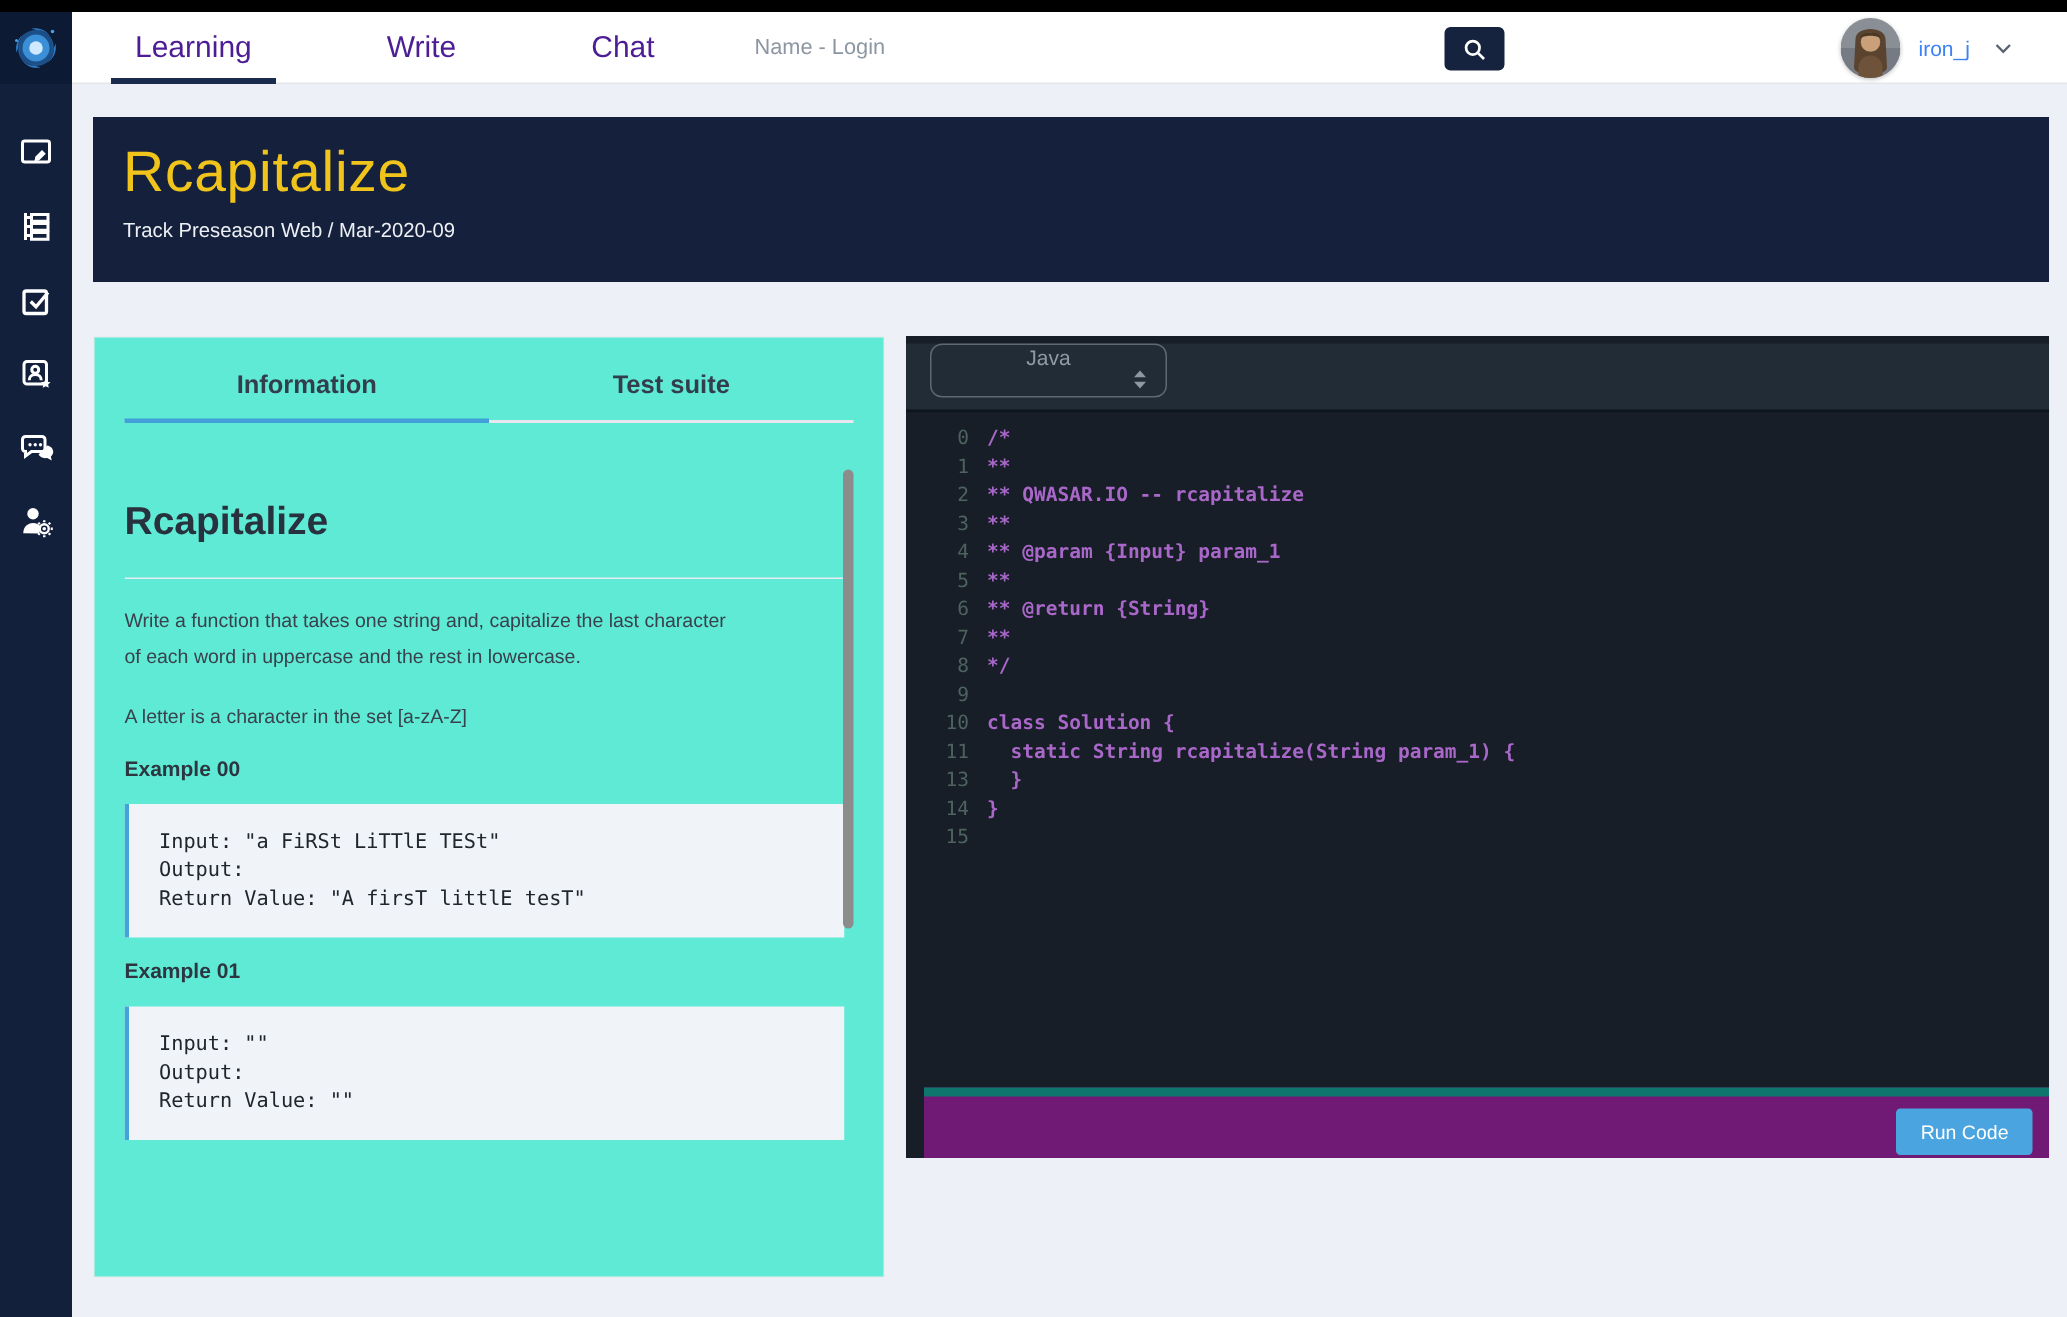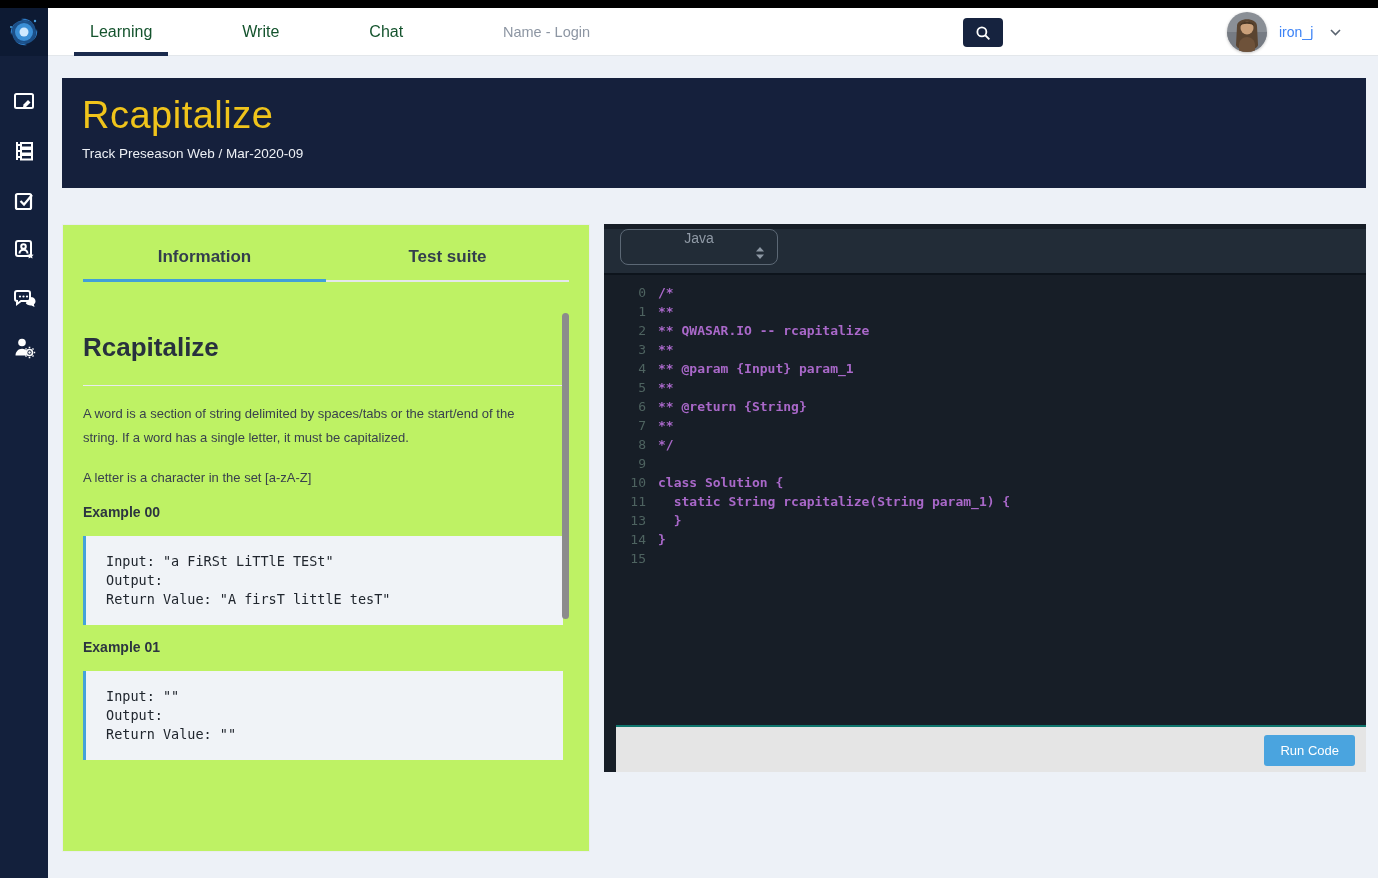--- a/index.html
+++ b/index.html
@@ -9,56 +9,56 @@
 
   
   .sidebar { position:absolute; left:0; top:8px; width:48px; height:870px; background:#13203c; display:flex; flex-direction:column; align-items:center; }
   .logo { width:48px; height:48px; background:#0d1a33; display:flex; align-items:center; justify-content:center; cursor:pointer; }
   .side-icons { display:flex; flex-direction:column; align-items:center; gap:25px; padding-top:34px; }
   .side-btn { width:48px; height:24px; background:none; border:none; display:flex; align-items:center; justify-content:center; cursor:pointer; }
 
   
   .navbar { position:absolute; left:48px; top:8px; width:1330px; height:48px; background:#fff; border-bottom:1px solid #e3e7eb; }
   .nav-tabs { position:absolute; left:26px; top:0; height:48px; display:flex; gap:58px; }
-  .nav-tab { height:48px; line-height:48px; padding:0 16px; font-size:16px; color:#14532d; cursor:pointer; position:relative; }
+  .nav-tab { height:48px; line-height:48px; padding:0 16px; font-size:20px; color:#4c1d95; cursor:pointer; position:relative; }
   .nav-tab.active::after { content:""; position:absolute; left:0; right:0; bottom:0; height:4px; background:#1b2b4d; }
   .name-login { position:absolute; left:455px; top:0; height:48px; line-height:48px; font-size:14.5px; color:#8d96a3; cursor:pointer;text-align:center; }
   .search-btn { position:absolute; left:915px; top:10px; width:40px; height:29px; background:#16233f; border:none; border-radius:4px; display:flex; align-items:center; justify-content:center; cursor:pointer; }
   .avatar { position:absolute; left:1179px; top:4px; width:40px; height:40px; border-radius:50%; overflow:hidden; cursor:pointer; box-shadow:0 1px 3px rgba(0,0,0,.25); }
   .username { position:absolute; left:1231px; top:0; height:48px; line-height:48px; font-size:14px; color:#3b82f6; cursor:pointer; }
   .user-chevron { position:absolute; left:1282px; top:21px; cursor:pointer; }
 
   
   .hero { position:absolute; left:62px; top:78px; width:1304px; height:110px; background:#15203c; padding:16px 0 0 20px; }
   .hero h1 { font-size:38px; font-weight:500; color:#f0c41b; letter-spacing:.5px; }
   .hero-sub { margin-top:9px; font-size:13.5px; color:#edf0f5; }
 
   
-  .card { position:absolute; left:62px; top:224px; width:528px; height:628px; background:#bef264; border:1px solid #e9ecf0; }
+  .card { position:absolute; left:62px; top:224px; width:528px; height:628px; background:#5eead4; border:1px solid #e9ecf0; }
   .card-tabs { display:flex; margin:0 20px; border-bottom:2px solid #e5e8ec; }
   .card-tab { flex:1; text-align:center; padding:22px 0 12px; font-size:17px; font-weight:bold; color:#333e4d; cursor:pointer; margin-bottom:-2px; }
   .card-tab.active { border-bottom:3px solid #41a0d8; }
   .card-viewport { margin-left:20px; width:480px; height:520px; overflow:hidden; }
   .card-viewport h2 { margin-top:50px; font-size:26px; font-weight:bold; color:#28313e; padding-bottom:22px; border-bottom:1px solid #e8ebef; }
   .card-viewport p { margin-top:16px; font-size:13px; line-height:24px; color:#39414d; white-space:pre-line; }
   .ex-label { margin-top:14px; font-size:14px; font-weight:bold; color:#2c3540; }
   .ex-block { margin-top:16px; background:#f0f3f7; border-left:3px solid #44a3da; padding:16px 0 16px 20px; }
   .ex-line { font-family:"DejaVu Sans Mono", monospace; font-size:13.5px; line-height:19px; color:#20262e; white-space:pre; }
   .scroll-thumb { position:absolute; right:20px; top:88px; width:7px; height:306px; border-radius:4px; background:#8c8c8c; cursor:grab; }
 
   
   .editor { position:absolute; left:604px; top:224px; width:762px; height:548px; background:#171e27; }
   .editor-header { height:46px; background:#222c37; border-bottom:2px solid #0d141c; }
   .lang-select { width:158px; height:36px; margin:5px 0 0 16px; border:1px solid #5c6875; border-radius:8px; display:flex; align-items:center; padding:0 12px; color:#909aa6; font-size:14px; cursor:pointer;flex-direction:column; }
   .lang-select .arrows { margin-left:auto; }
   .code-area { height:453px; overflow:hidden; padding-top:8px; cursor:text; }
   .code-row { display:flex; }
   .ln { width:42px; text-align:right; font-family:"DejaVu Sans Mono", monospace; font-size:13px; line-height:19px; color:#4e6360; flex:none; }
   .cd { margin-left:12px; font-family:"DejaVu Sans Mono", monospace; font-size:13px; line-height:19px; font-weight:bold; color:#a968c9; white-space:pre; }
-  .editor-footer { position:absolute; left:12px; right:0; bottom:0; height:47px; background:#e5e5e5; border-top:2px solid #0f766e; }
+  .editor-footer { position:absolute; left:12px; right:0; bottom:0; height:47px; background:#701a75; border-top:6px solid #0f766e; }
   .run-btn { position:absolute; right:11px; top:8px; padding:8px 16px; background:#4aa4df; color:#fff; border:none; border-radius:3px; font-size:13px; font-family:"Liberation Sans", sans-serif; cursor:pointer; }
 </style>
 </head>
 <body>
 
 <div class="top-black"></div>
 
 <aside class="sidebar">
   <div class="logo">
     <svg width="40" height="40" viewBox="0 0 40 40">
@@ -160,22 +160,22 @@
   <div class="hero-sub">Track Preseason Web / Mar-2020-09</div>
 </section>
 
 <section class="card">
   <div class="card-tabs">
     <div class="card-tab active">Information</div>
     <div class="card-tab">Test suite</div>
   </div>
   <div class="card-viewport">
     <h2>Rcapitalize</h2>
-    <p>A word is a section of string delimited by spaces/tabs or the start/end of the
-string. If a word has a single letter, it must be capitalized.</p>
+    <p>Write a function that takes one string and, capitalize the last character
+of each word in uppercase and the rest in lowercase.</p>
     <p>A letter is a character in the set [a-zA-Z]</p>
 
     <div class="ex-label">Example 00</div>
     <div class="ex-block">
       <div class="ex-line">Input: "a FiRSt LiTTlE TESt"</div>
       <div class="ex-line">Output: </div>
       <div class="ex-line">Return Value: "A firsT littlE tesT"</div>
     </div>
 
     <div class="ex-label">Example 01</div>

